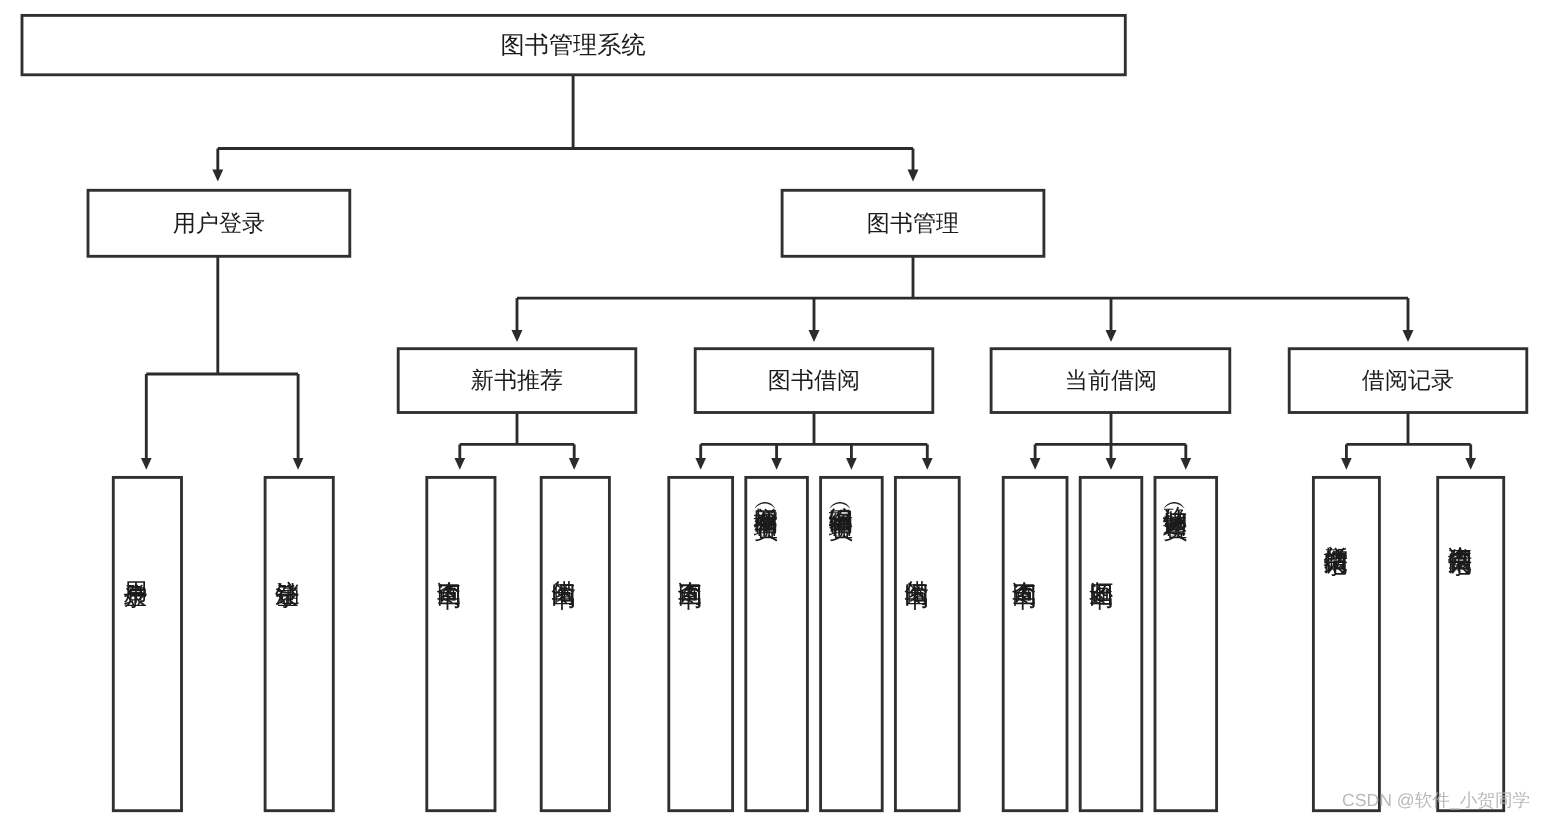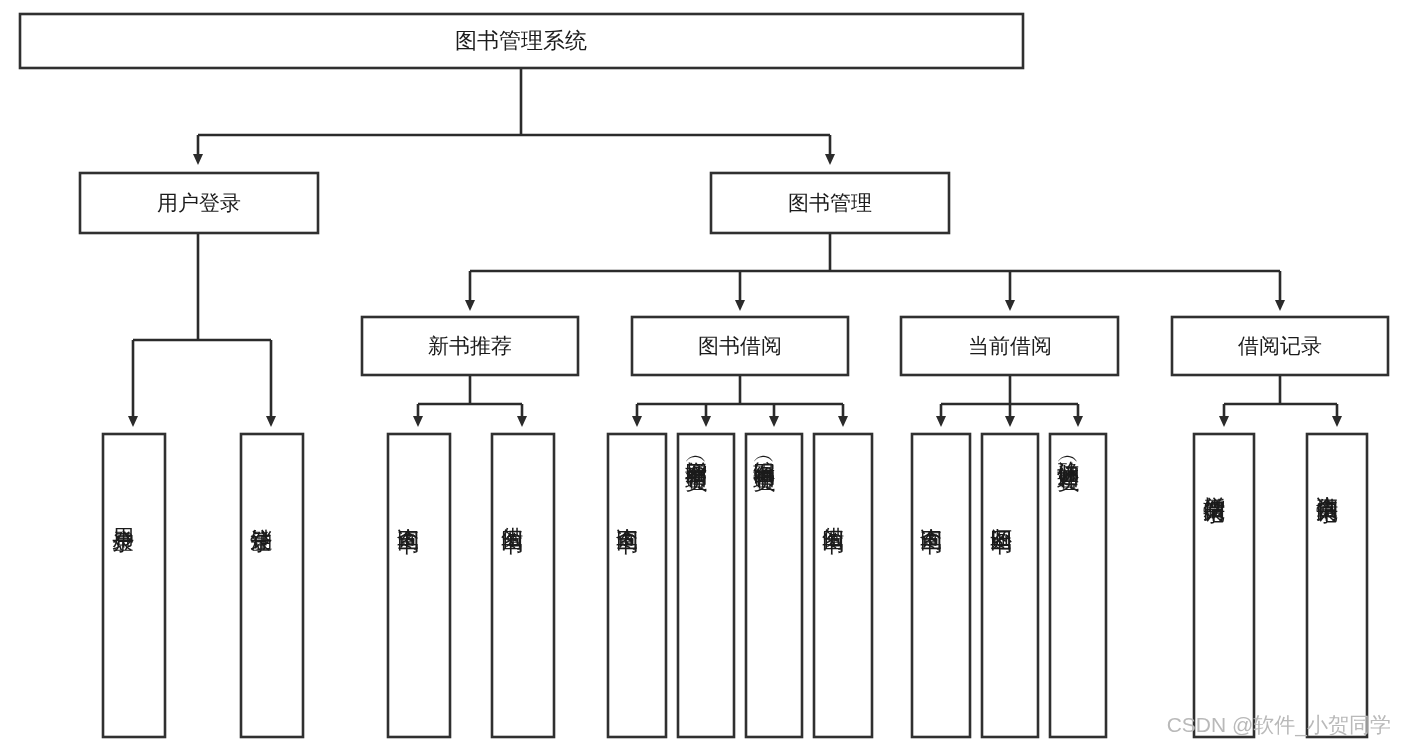--- a/index.html
+++ b/index.html
@@ -64,21 +64,21 @@
     color: #1b1b1b;
     white-space: nowrap;
     text-align: start;
     pointer-events: none;
   }
   .watermark {
     position: absolute;
     right: 14px;
     bottom: 8px;
     font-family: "Liberation Sans", "DejaVu Sans", sans-serif;
-    font-size: 21px;
+    font-size: 16px;
     color: #b9b9b9;
     white-space: nowrap;
     pointer-events: none;
   }
 </style>
 </head>
 <body>
 
 <div id="diagram-root">
 

